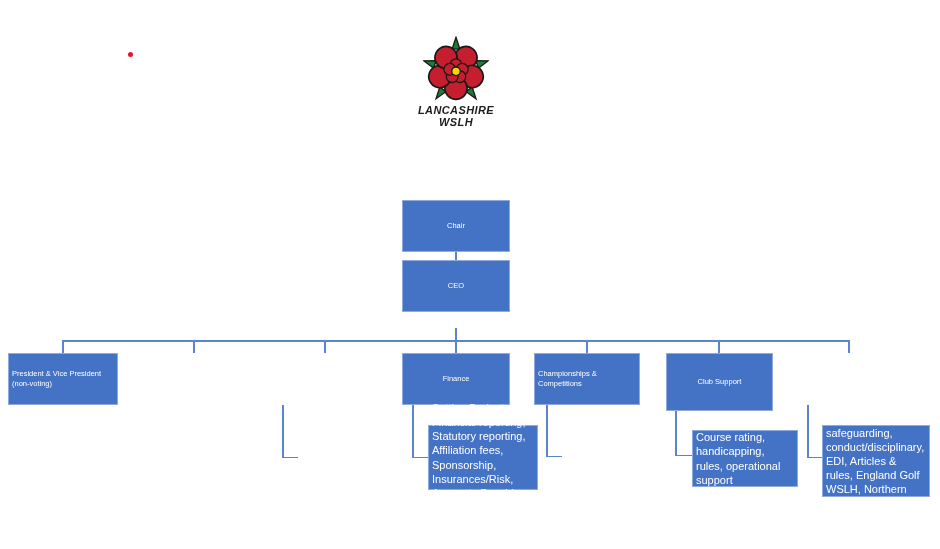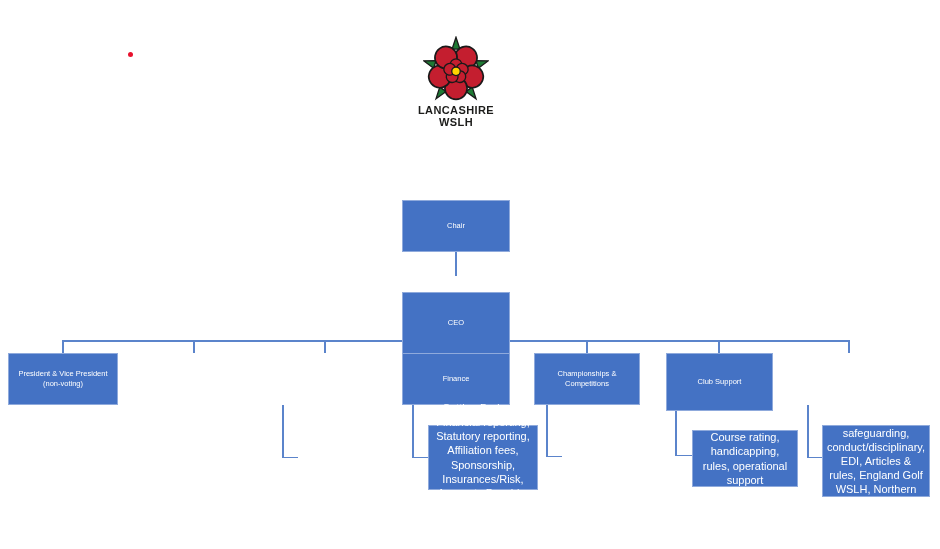--- a/index.html
+++ b/index.html
@@ -3,27 +3,27 @@
 <meta charset="utf-8">
 <style>
   html,body{margin:0;padding:0;background:#fff;}
   .canvas{
     position:relative;width:940px;height:549px;background:#fff;overflow:hidden;
     font-family:"Liberation Sans","DejaVu Sans",sans-serif;
   }
   
   .logo{position:absolute;left:406px;top:36px;width:100px;text-align:center;}
   .logo svg{display:block;margin:0 auto;}
-  .logo-line{color:#1d1d1b;font-weight:bold;font-size:11px;line-height:12px;letter-spacing:0.4px;}
+  .logo-line{color:#1d1d1b;font-weight:bold;font-size:11px;line-height:12px;letter-spacing:0.4px;font-style:italic;}
   
   .red-dot{position:absolute;left:128px;top:52px;width:5px;height:5px;border-radius:50%;background:#e8112d;}
   
   .node{
     position:absolute;background:#4472C4;border:1px solid #8FAADC;
-    color:#fff;display:flex;align-items:center;justify-content:center;text-align:center;
+    color:#fff;display:flex;align-items:center;justify-content:center;
     box-sizing:border-box;font-size:7.5px;line-height:1.3;padding:2px 3px;
   }
   .node.detail{font-size:11px;line-height:1.28;}
   
   .cv{position:absolute;width:1.5px;background:#5B84CB;}
   .ch{position:absolute;height:1.5px;background:#5B84CB;}
 </style>
 </head>
 <body>
 
@@ -112,21 +112,21 @@
   <div class="cv" style="left:546px;top:405px;height:52px"></div>
   <div class="ch" style="left:546px;top:455.5px;width:16px"></div>
   <div class="cv" style="left:675px;top:405px;height:51px"></div>
   <div class="ch" style="left:675px;top:454.5px;width:17px"></div>
   <div class="cv" style="left:807px;top:405px;height:53px"></div>
   <div class="ch" style="left:807px;top:456.5px;width:15px"></div>
 
   <div class="node" style="left:402px;top:200px;width:108px;height:52px">
     <span>Chair</span>
   </div>
-  <div class="node" style="left:402px;top:292px;width:108px;height:62px">
+  <div class="node" style="left:402px;top:260px;width:108px;height:52px">
     <span>CEO</span>
   </div>
 
   <div class="node" style="left:8px;top:353px;width:110px;height:52px">
     <span>President &amp; Vice President (non-voting)</span>
   </div>
   <div class="node" style="left:402px;top:353px;width:108px;height:52px">
     <span>Finance</span>
   </div>
   <div class="node" style="left:534px;top:353px;width:106px;height:52px">

